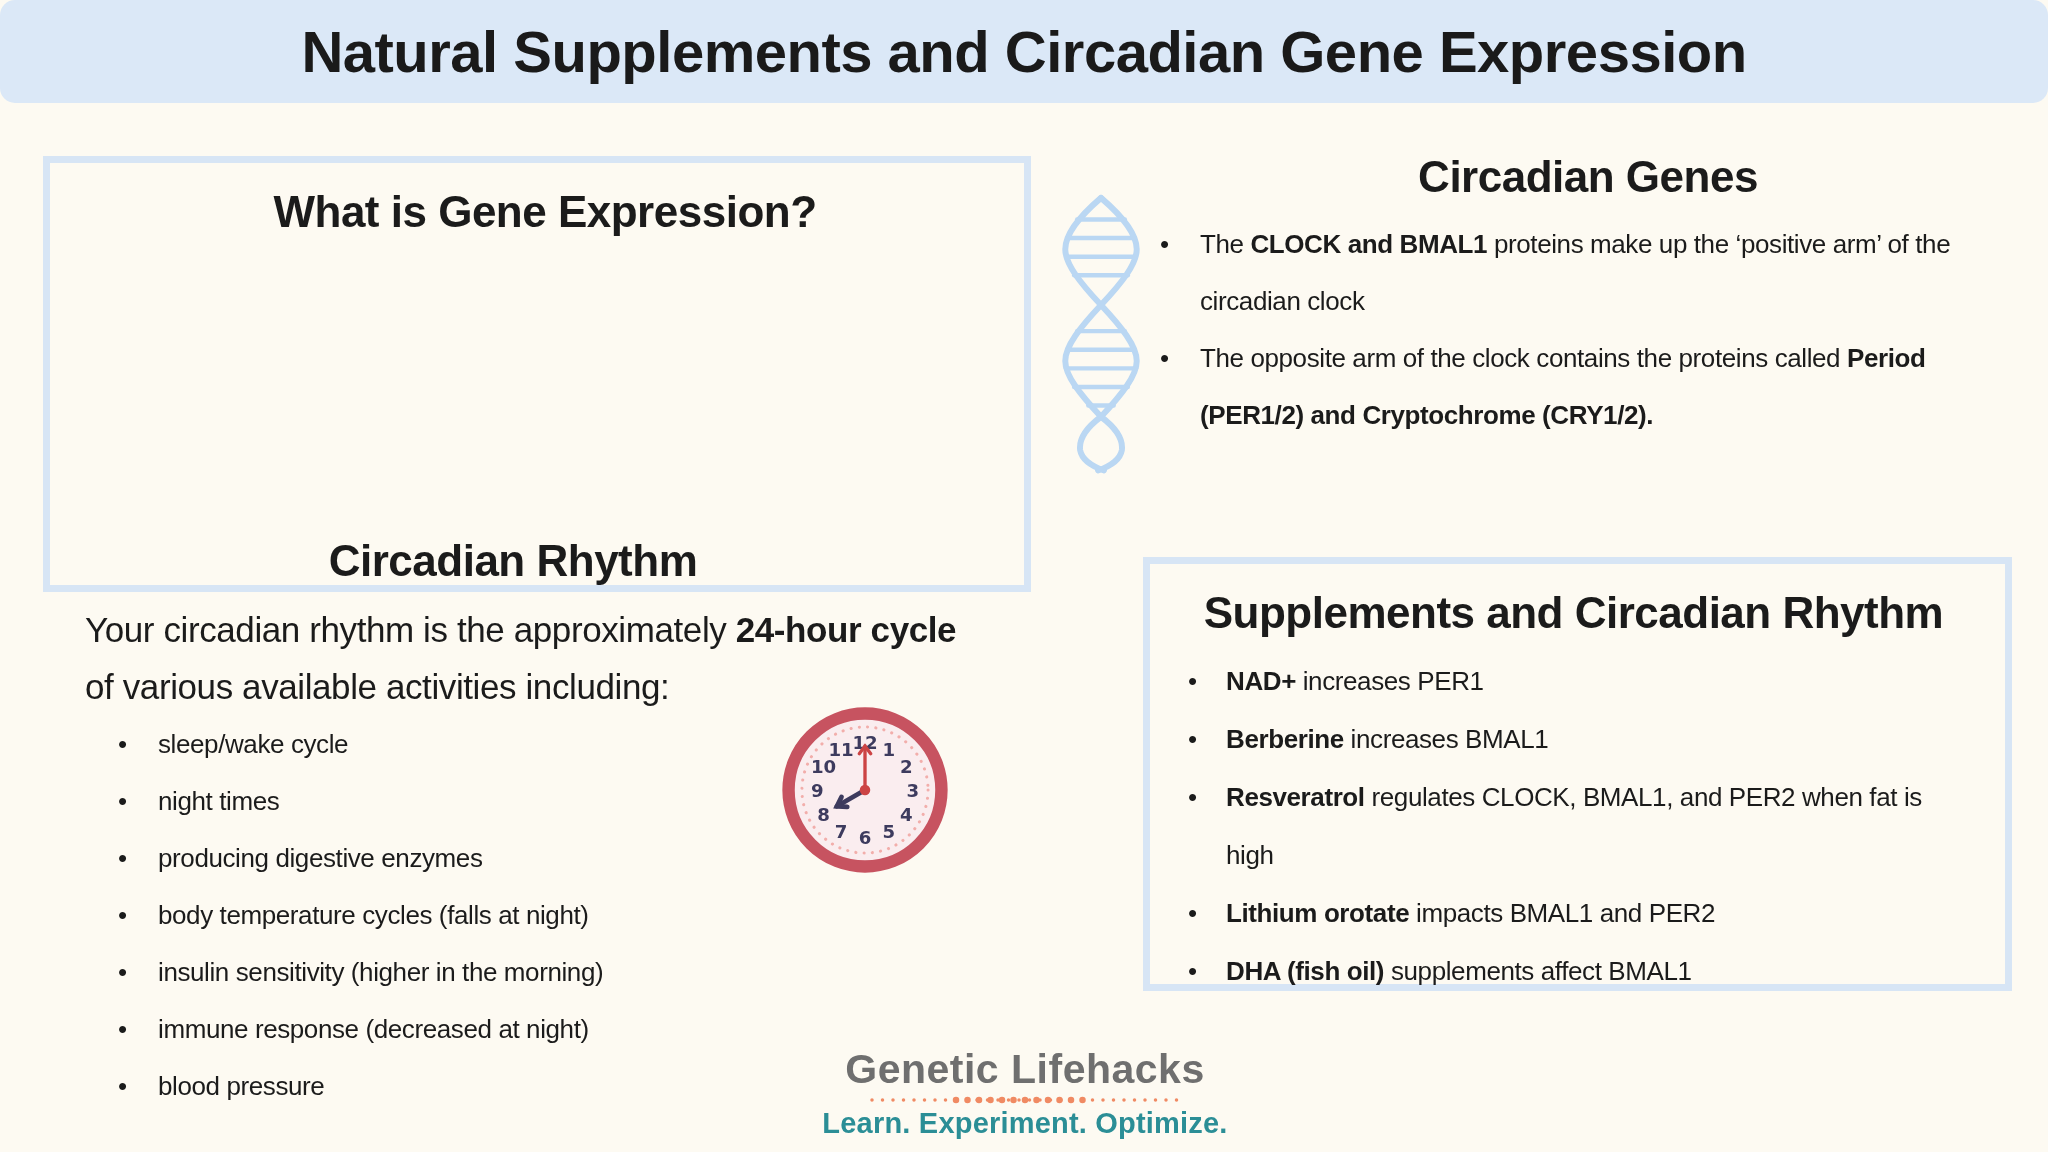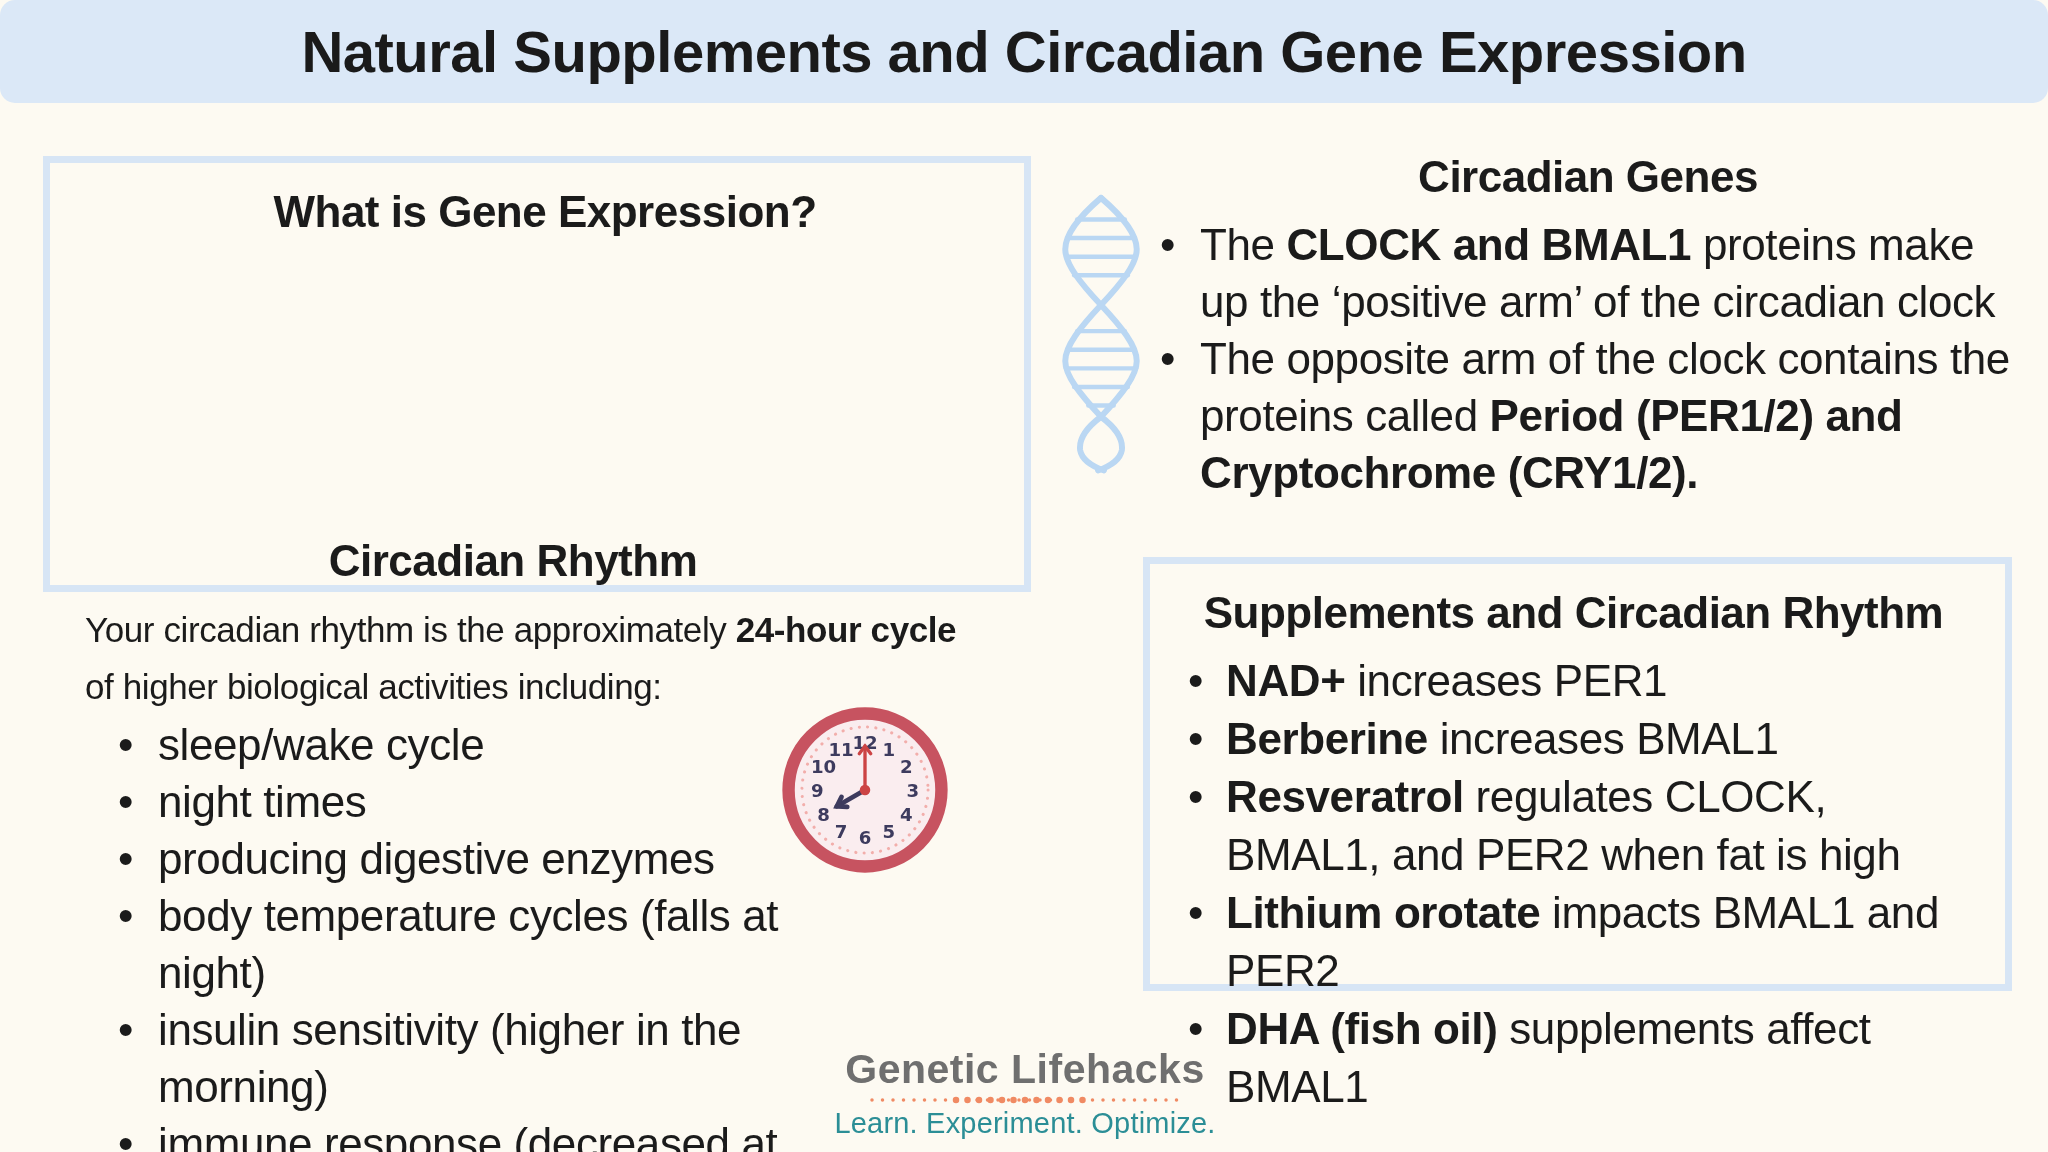--- a/index.html
+++ b/index.html
@@ -58,21 +58,21 @@
   #circadian-genes {
     position: absolute;
     left: 1156px; top: 152px;
     width: 864px;
   }
   #circadian-genes .section-heading { margin-bottom: 14px; }
   ul.dot-list { list-style: none; }
   ul.dot-list li {
     position: relative;
     padding-left: 44px;
-    font-size: 44px;
+    font-size: 26px;
     line-height: 57px;
     letter-spacing: -0.4px;
   }
   ul.dot-list li::before {
     content: "\2022";
     position: absolute;
     left: 4px; top: 0;
   }
   
   #circadian-rhythm-heading {
@@ -132,21 +132,21 @@
   #logo .logo-name {
     font-size: 41px;
     font-weight: 700;
     color: #6f6f6f;
     letter-spacing: 0.5px;
     white-space: nowrap;
   }
   #logo .logo-dots { display: block; margin: 1px auto 1px auto; }
   #logo .logo-tagline {
     font-size: 29px;
-    font-weight: 400;
+    font-weight: 700;
     color: #2b8e96;
     letter-spacing: 0.2px;
     white-space: nowrap;
   }
 </style>
 </head>
 <body>
 
 <div id="page">
 
@@ -187,21 +187,21 @@
 
   <div id="circadian-genes">
     <div class="section-heading">Circadian Genes</div>
     <ul class="dot-list">
       <li><span>The </span><span class="b">CLOCK and BMAL1</span><span> proteins make up the ‘positive arm’ of the circadian clock</span></li>
       <li><span>The opposite arm of the clock contains the proteins called </span><span class="b">Period (PER1/2) and Cryptochrome (CRY1/2).</span></li>
     </ul>
   </div>
 
   <div id="circadian-rhythm-heading" class="section-heading">Circadian Rhythm</div>
-  <div id="circadian-rhythm-intro" class="body-text"><span>Your circadian rhythm is the approximately </span><span class="b">24-hour cycle</span><span> of higher biological activities including:</span></div>
+  <div id="circadian-rhythm-intro" class="body-text"><span>Your circadian rhythm is the approximately </span><span class="b">24-hour cycle</span><span> of various available activities including:</span></div>
   <ul id="circadian-rhythm-list" class="dot-list">
     <li>sleep/wake cycle</li>
     <li>night times</li>
     <li>producing digestive enzymes</li>
     <li>body temperature cycles (falls at night)</li>
     <li>insulin sensitivity (higher in the morning)</li>
     <li>immune response (decreased at night)</li>
     <li>blood pressure</li>
   </ul>
 

